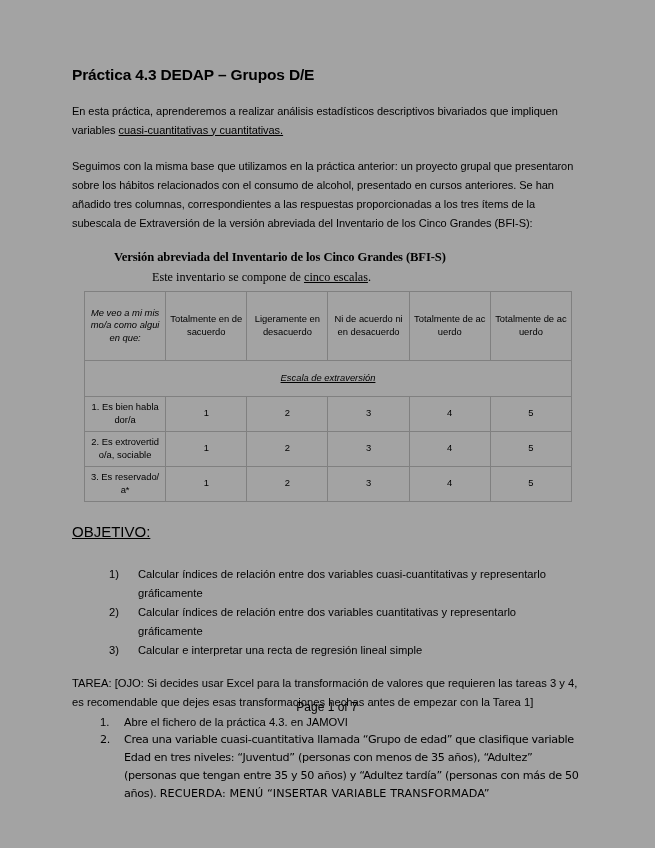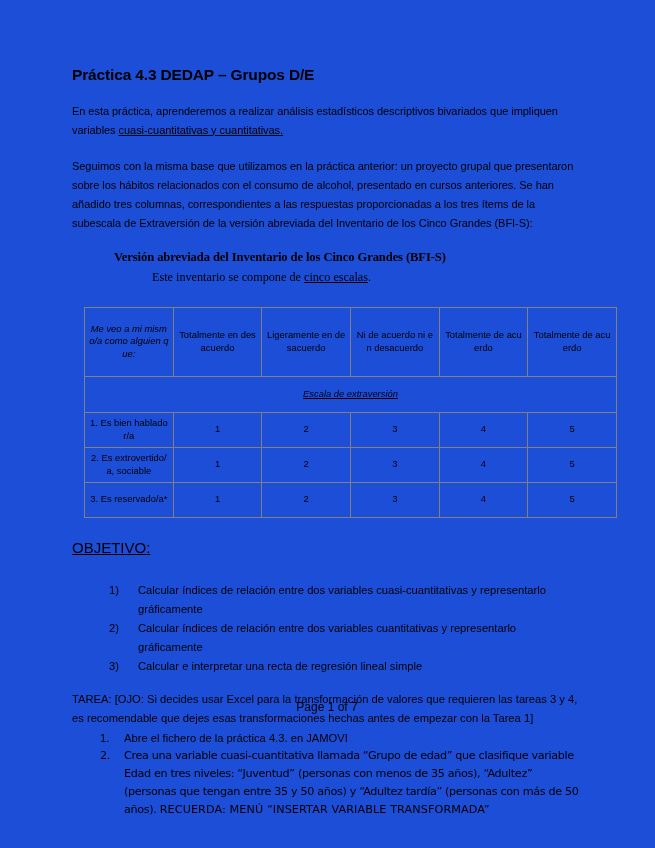--- a/index.html
+++ b/index.html
@@ -14,21 +14,21 @@
     font-family: "Liberation Sans", sans-serif;
     color: #000000;
     overflow: hidden;
   }
 
   .page {
     position: absolute;
     left: 0; top: 0;
     width: 655px;
     height: 848px;
-    background: #1d4ed8;
+    background: #a3a3a3;
   }
 
   .content {
     position: absolute;
     left: 72px;
     top: 66px;
     width: 510px;
   }
 
   h1.doc-title {
@@ -59,26 +59,26 @@
     font-weight: bold;
     font-size: 12.6px;
     margin-left: 42px;
     margin-bottom: 5px;
     letter-spacing: -0.1px;
   }
   .inv-sub {
     font-family: "Liberation Serif", serif;
     font-size: 12.2px;
     margin-left: 80px;
-    margin-bottom: 22px;
+    margin-bottom: 6px;
   }
 
   table.inv {
     border-collapse: collapse;
-    width: 533px;
+    width: 488px;
     margin-left: 12px;
     table-layout: fixed;
   }
   table.inv td {
     border: 1px solid #808080;
     font-size: 9.4px;
     line-height: 12.5px;
     padding: 3px 4px;
     vertical-align: middle;
     text-align: center;

